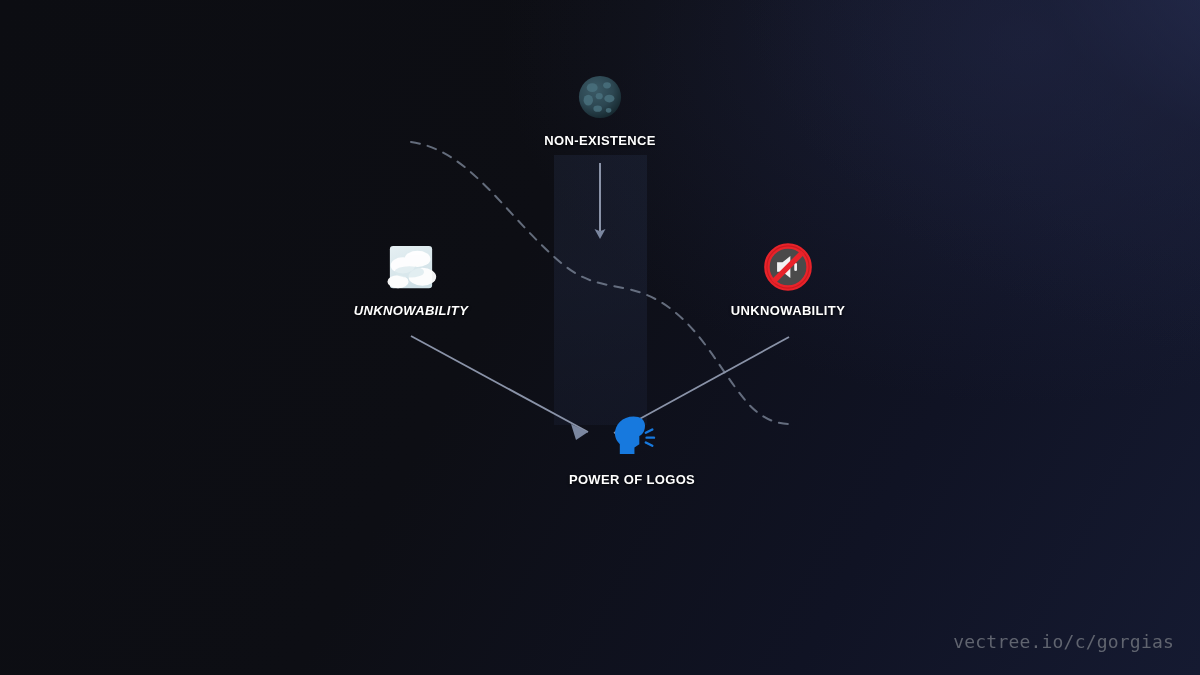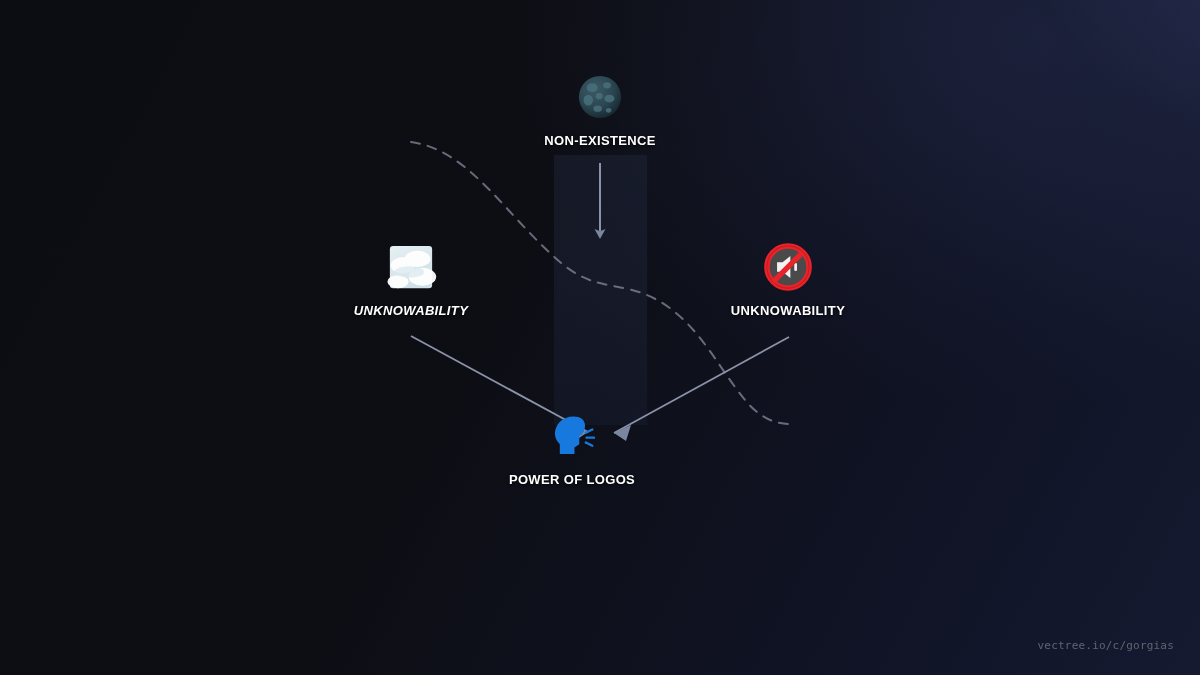--- a/index.html
+++ b/index.html
@@ -66,21 +66,21 @@
   #footer {
     position:absolute;
     left:0; right:0; bottom:0;
     height:120px;
     padding:0 28px;
   }
   .page-url {
     position:absolute;
     right:26px; bottom:23px;
     font-family:"DejaVu Sans Mono", monospace;
-    font-size:11px;
+    font-size:18px;
     color:#60646f;
     letter-spacing:0.2px;
   }
 </style>
 </head>
 <body>
 
 <div id="stage">
 
   <div id="graph">
@@ -163,21 +163,21 @@
             <rect x="40" y="27" width="3.5" height="10" rx="1.6"></rect>
           </g>
           <circle cx="32" cy="32" r="27" fill="none" stroke="#e8232a" stroke-width="7"></circle>
           <circle cx="32" cy="32" r="27" fill="none" stroke="#b51016" stroke-width="1.4" opacity="0.55"></circle>
           <line x1="13" y1="51" x2="51" y2="13" stroke="#e8232a" stroke-width="7" stroke-linecap="butt"></line>
         </svg>
       </div>
       <div class="node-label">UNKNOWABILITY</div>
     </div>
 
-    <div class="node" id="node-3" style="left: 572px; top: 409px;">
+    <div class="node" id="node-3" style="left: 632px; top: 409px;">
       <div class="node-icon">
         <svg class="emoji-svg" width="52" height="52" viewBox="0 0 64 64">
           <path d="M34 8 C20 8 11 18 11 29 C11 35 14 39 17 42 L17 54 L35 54 L35 46 L41 42 L41 32 C46 30 48 24 48 19 C48 12 42 8 34 8 Z" fill="#1779de"></path>
           <g stroke="#1779de" stroke-width="3" stroke-linecap="round">
             <line x1="50" y1="34" x2="59" y2="34"></line>
             <line x1="49" y1="28" x2="57" y2="24"></line>
             <line x1="49" y1="40" x2="57" y2="44"></line>
           </g>
         </svg>
       </div>

